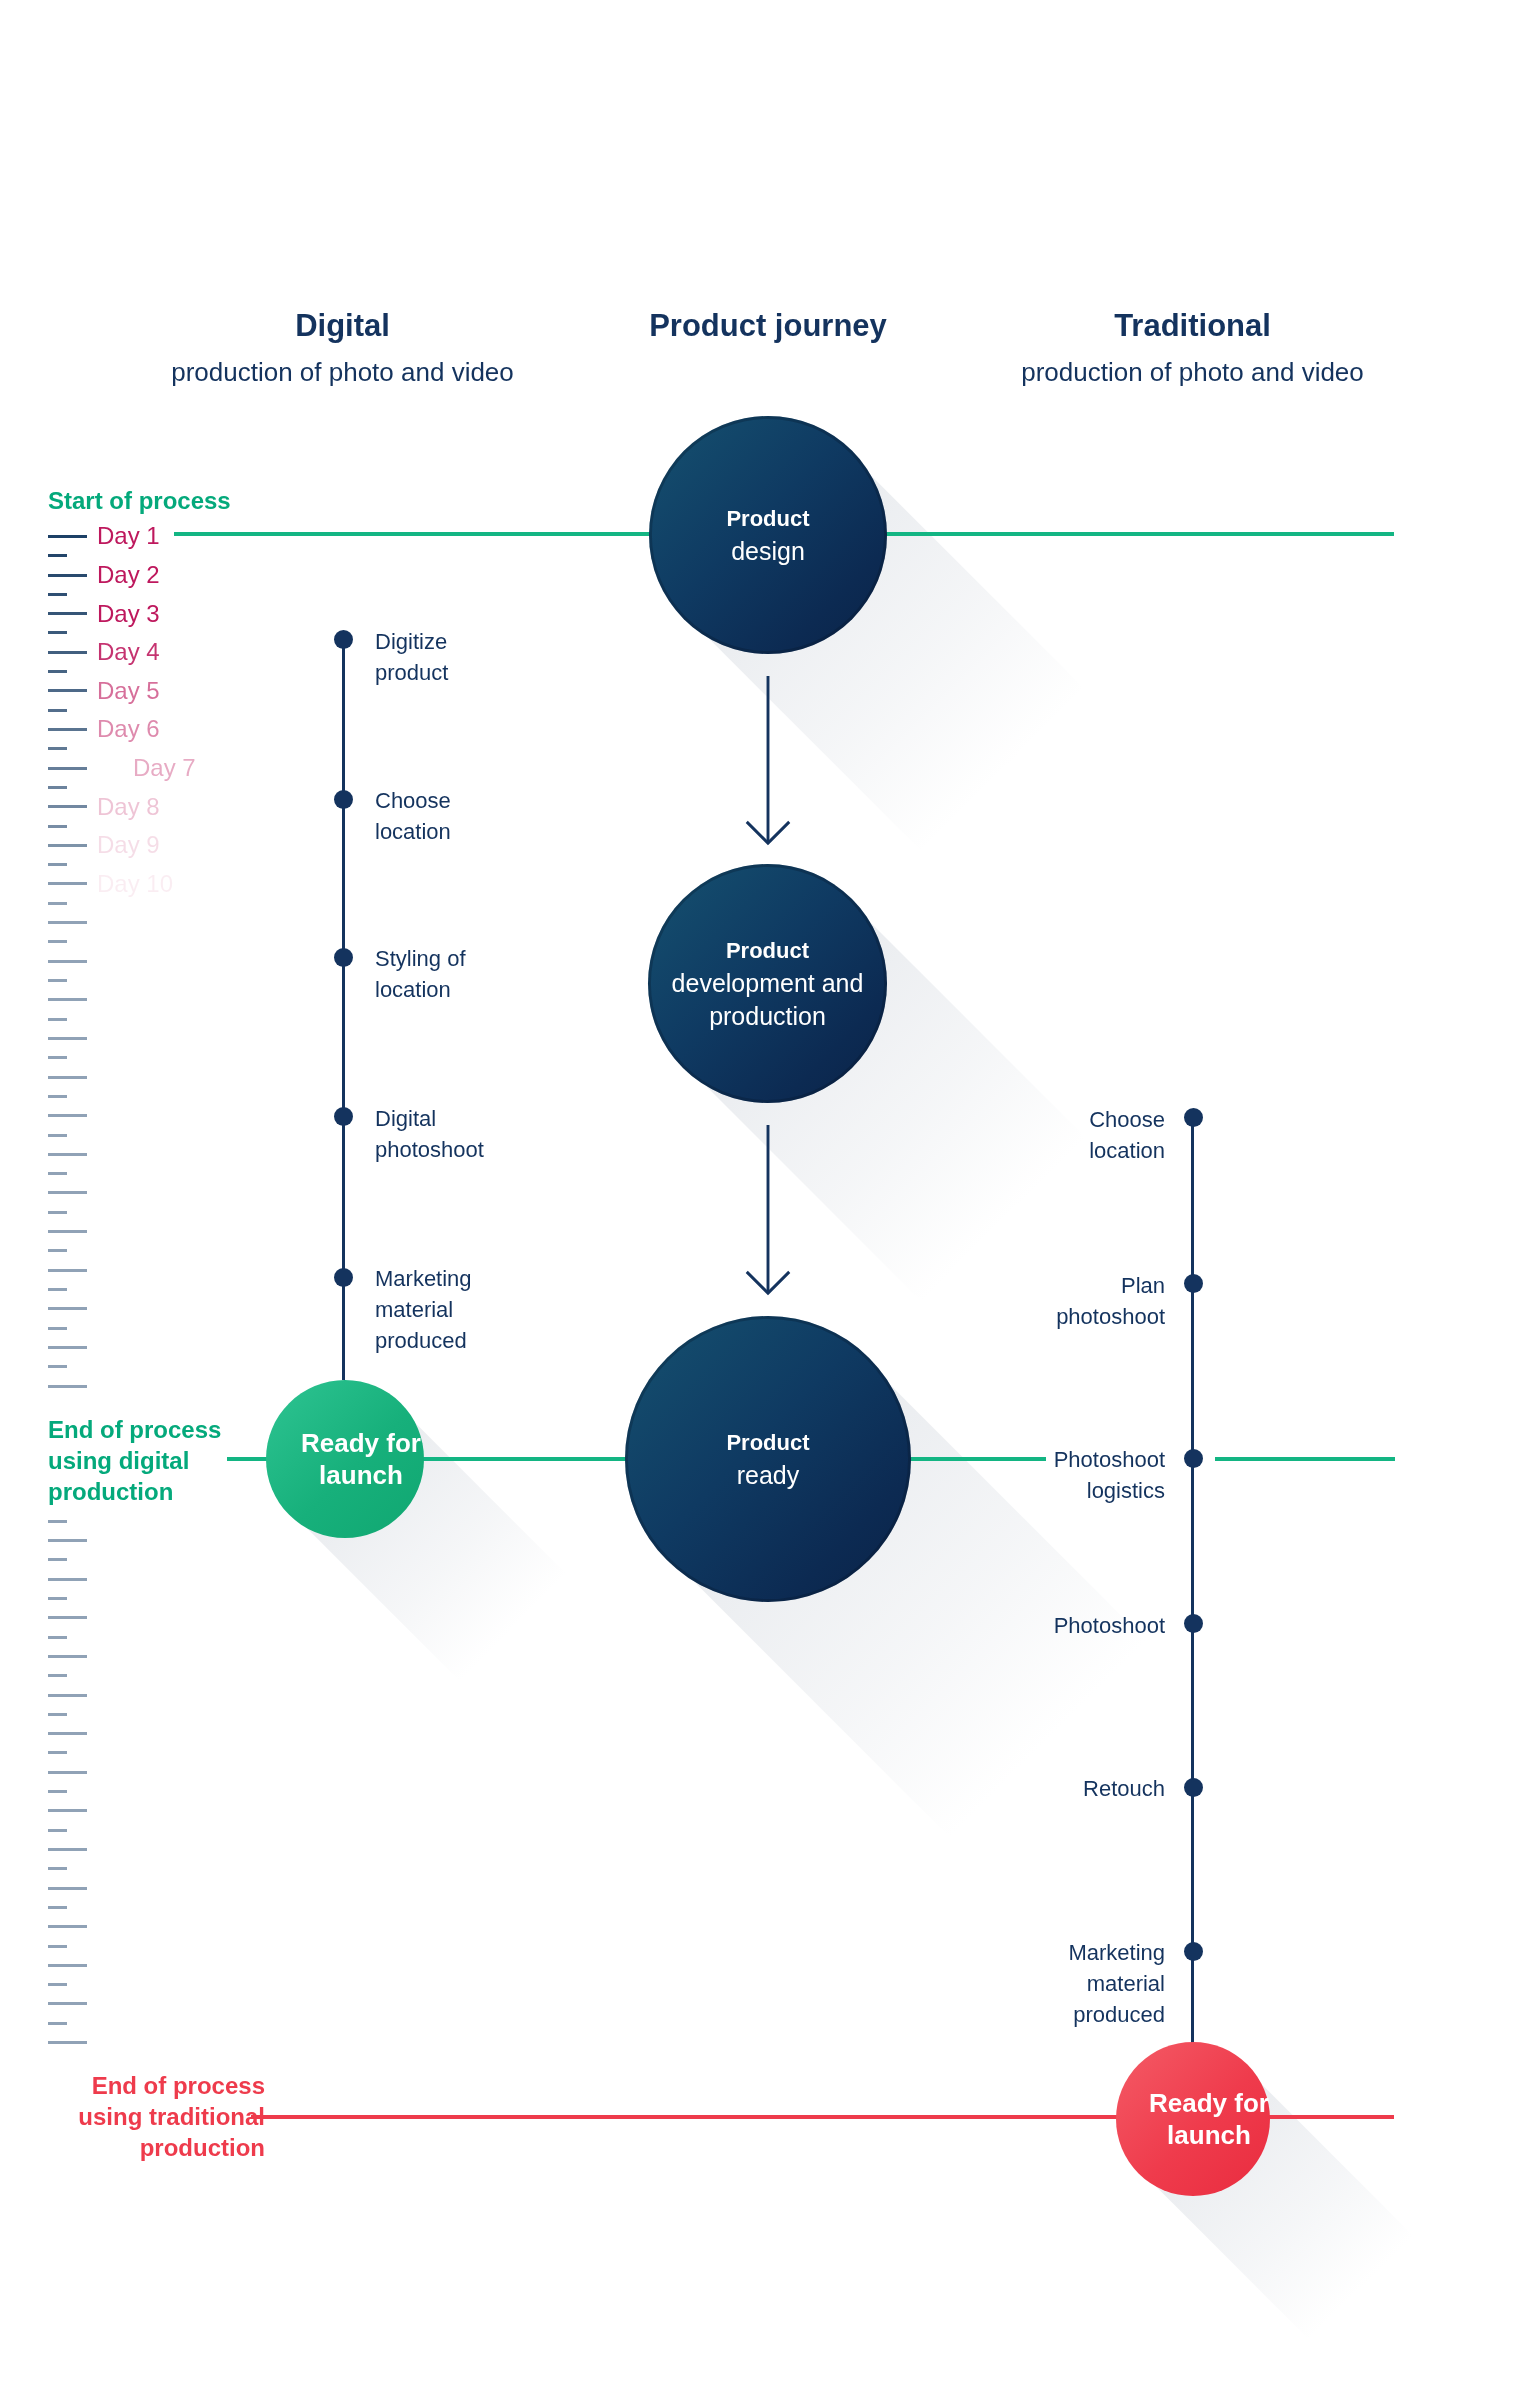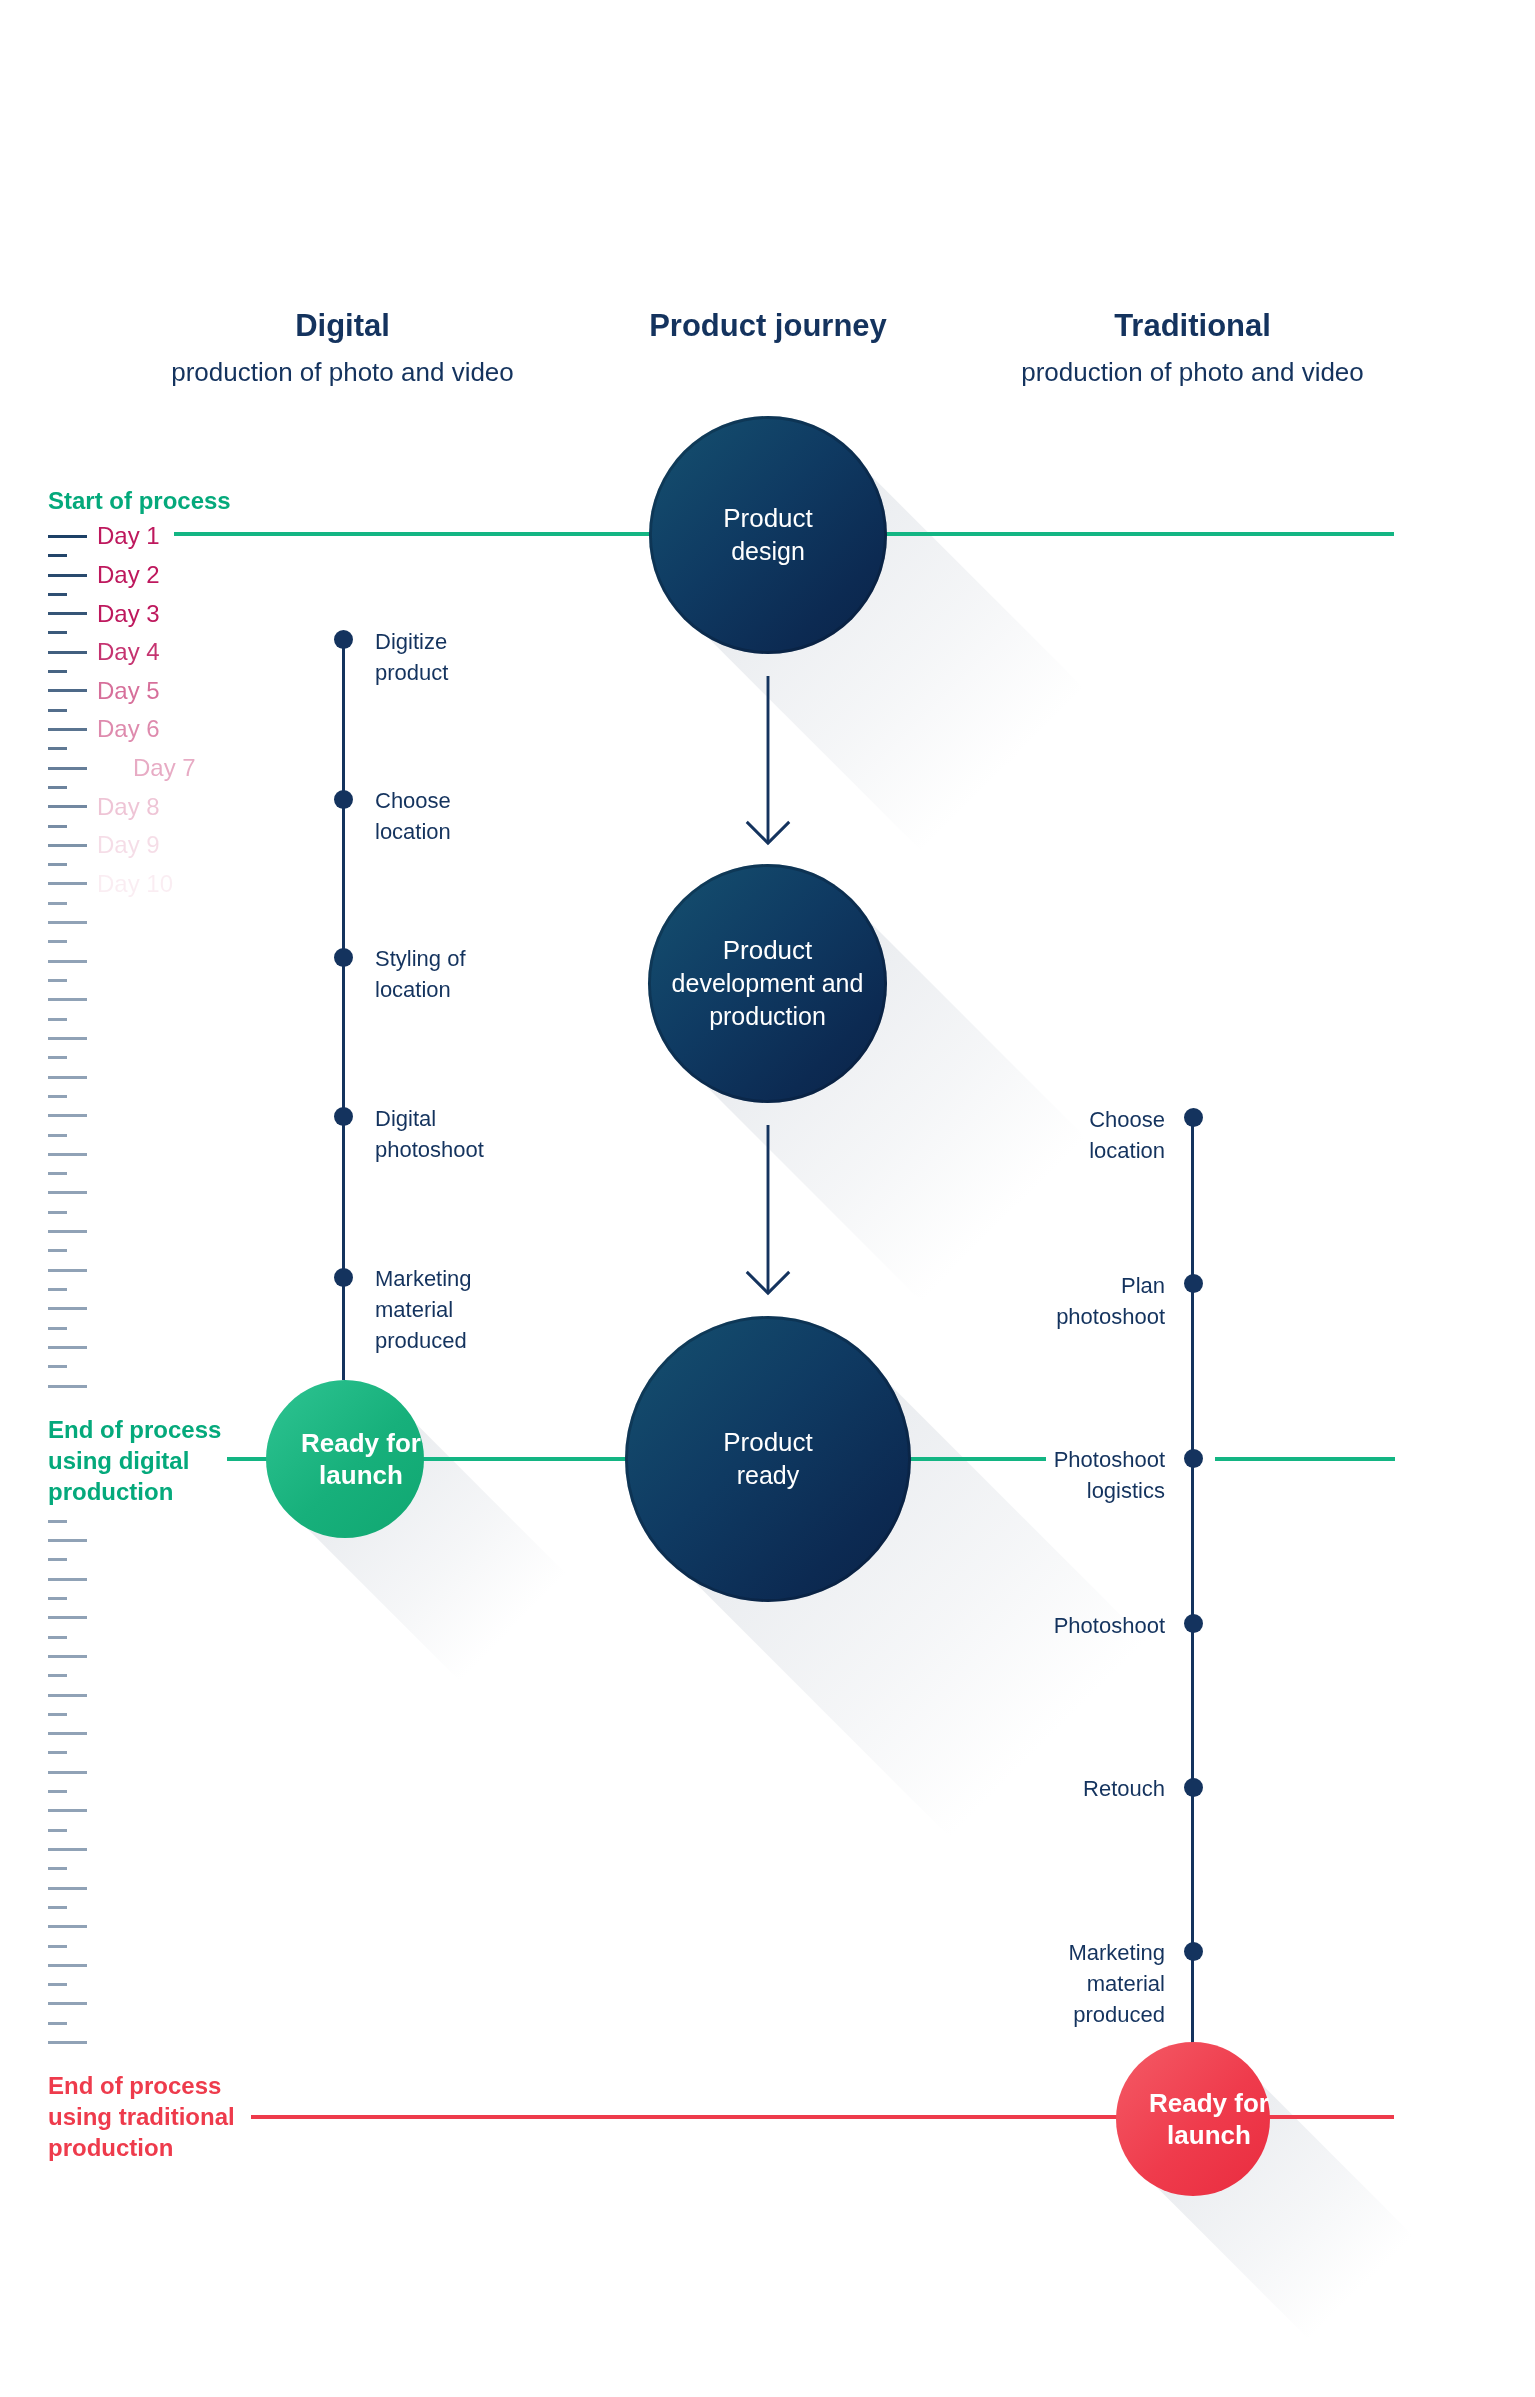--- a/index.html
+++ b/index.html
@@ -44,28 +44,28 @@
 
   
   .mlabel{position:absolute;font-size:22px;line-height:31px;color:var(--navy);z-index:5;width:145px;}
   .ml-left{text-align:left;}
   .ml-right{text-align:right;}
 
   
   .daylabel{position:absolute;left:97px;width:126px;font-size:24px;line-height:29px;color:#be185d;z-index:3;}
   .sidelabel{position:absolute;left:48px;width:217px;font-size:24px;font-weight:bold;line-height:31px;z-index:5;}
   .sl-green{color:#04a97b;}
-  .sl-red{color:var(--red);}
+  .sl-red{color:var(--red);text-align:right;}
 
   
   .jcircle{position:absolute;border-radius:50%;z-index:3;display:flex;flex-direction:column;
            align-items:center;justify-content:center;text-align:center;color:#ffffff;
            background:linear-gradient(135deg,#155170 0%, #0f3a62 45%, #0c2a52 78%, #0a2348 100%);
            box-shadow:inset 0 0 0 2.9px rgba(8,22,44,0.30);}
-  .jcircle .jt{font-size:26px;font-weight:normal;line-height:33px;}
+  .jcircle .jt{font-size:22px;font-weight:bold;line-height:33px;}
   .jcircle .js{font-size:25px;line-height:33px;max-width:205px;}
   .jc1{left:649px;top:416px;width:238px;height:238px;}
   .jc2{left:648px;top:864px;width:239px;height:239px;}
   .jc3{left:625px;top:1316px;width:286px;height:286px;}
 
   
   .ready{position:absolute;border-radius:50%;z-index:3;display:flex;align-items:center;justify-content:center;
          text-align:center;color:#ffffff;font-size:26px;font-weight:bold;line-height:32px;}
   .ready span{display:block;width:126px;margin-left:32px;}
   .rd-green{left:266px;top:1380px;width:158px;height:158px;

